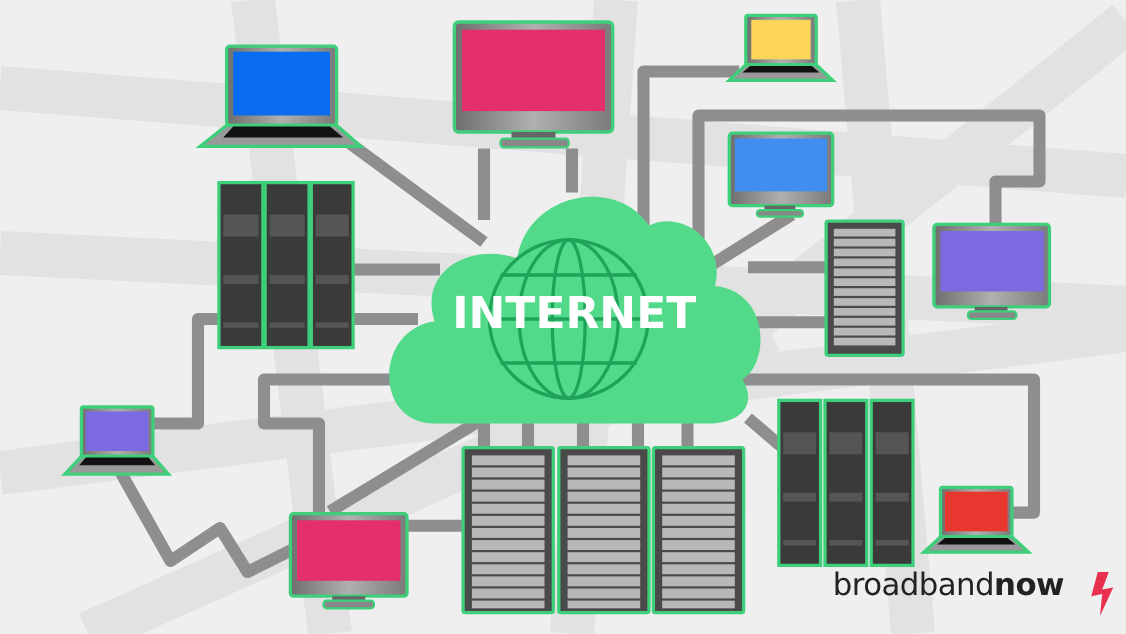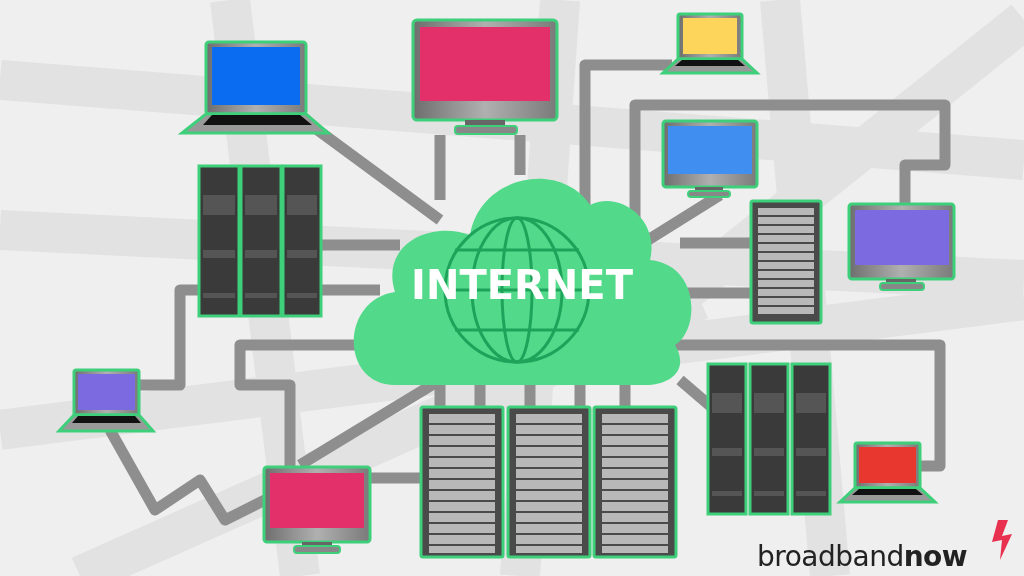--- a/index.html
+++ b/index.html
@@ -1,20 +1,20 @@
 <!DOCTYPE html>
 <html><head>
 <meta charset="utf-8">
 <style>
   html,body{margin:0;padding:0;}
   body{width:1024px;height:576px;overflow:hidden;background:#efefef;font-family:"Liberation Sans",sans-serif;}
   #stage{position:relative;width:864px;height:576px;}
   svg{position:absolute;left:0;top:0;}
   .cloud-label{position:absolute;left:352px;top:262px;width:340px;text-align:center;color:#fff;font-family:"DejaVu Sans",sans-serif;font-weight:bold;font-size:40px;letter-spacing:0px;}
-  .brand{position:absolute;left:757px;top:540px;font-family:"DejaVu Sans",sans-serif;font-size:28px;color:#222;letter-spacing:-0.5px;}
+  .brand{position:absolute;left:757px;top:515px;font-family:"DejaVu Sans",sans-serif;font-size:28px;color:#222;letter-spacing:-0.5px;}
   .brand b{font-weight:bold;}
   .bolt{position:absolute;left:988px;top:520px;}
 </style>
 </head>
 <body>
 
 <div id="stage">
 <svg width="1024" height="576" viewBox="0 0 1024 576">
   <defs>
     <linearGradient id="bez" x1="0" y1="0" x2="1" y2="0">

